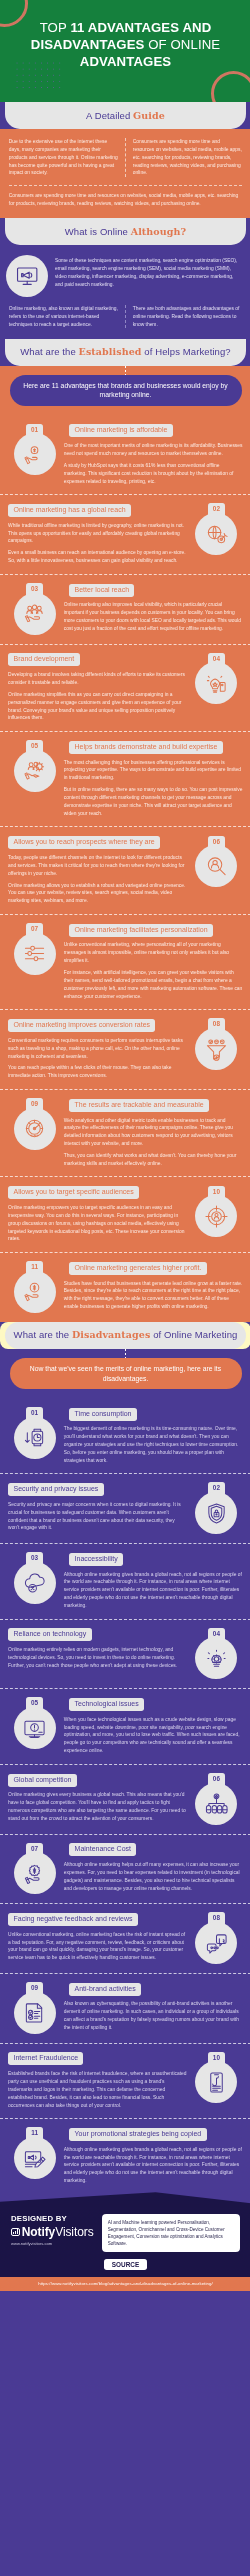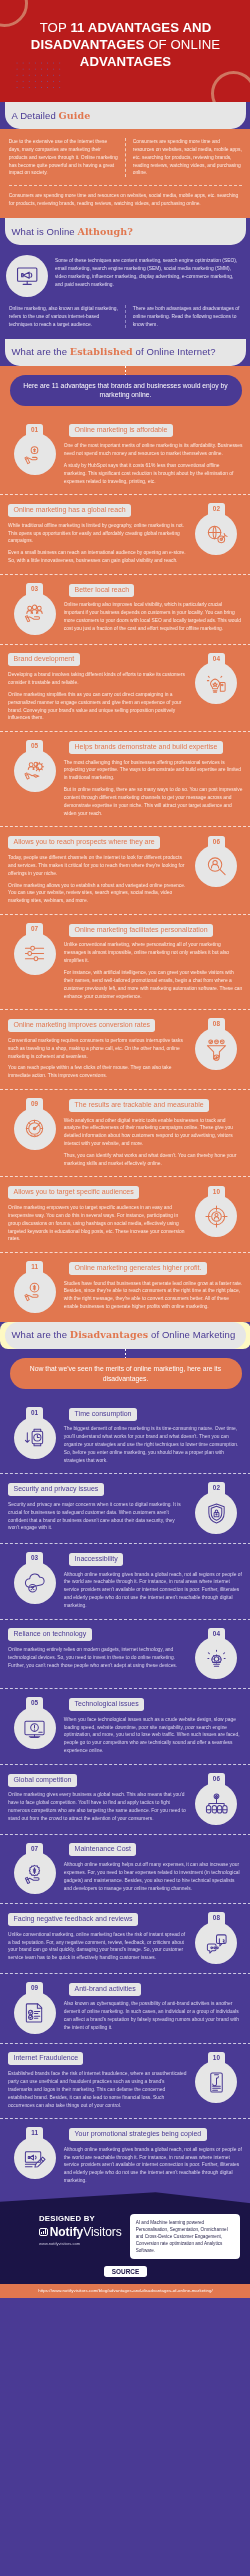--- a/index.html
+++ b/index.html
@@ -7,21 +7,21 @@
   body {
     font-family:"Liberation Sans", sans-serif;
     background:#4a3a94;
     width:251px;
     overflow-x:hidden;
   }
   .page { width:251px; position:relative; }
 
   
   .hero {
-    background:#b91c1c;
+    background:#15803d;
     padding:20.3px 12.2px 17.6px;
     position:relative;
     overflow:hidden;
     min-height:102px;
   }
   .hero-ring-1 {
     position:absolute; top:-20.3px; left:-19px;
     width:47px; height:47px; border-radius:50%;
     border:3.4px solid #cf7661;
   }
@@ -47,20 +47,21 @@
   .hero-title b { font-weight:700; }
 
   
   .pillwrap { background:#4a3a94; }
   .pillwrap.on-orange { background:#fef9c3;border-radius:8px; }
   .grey-pill {
     background:#e6e6e6;
     border-radius:0 0 15px 15px;
     margin:0 4.7px;
     padding:7.5px 6.8px 8.1px;
+    text-align:center;
   }
   .grey-pill.rounded-top { border-radius:15px; }
   .grey-pill h2 {
     color:#4a3a94;
     font-size:9.5px;
     font-weight:400;
     letter-spacing:0.1px;
     line-height:1.25;
   }
   .fancy {
@@ -213,21 +214,21 @@
   .item.rev .badge-col { }
 
   
   .footer {
     background:#1b1446;
     position:relative;
     padding:17.6px 11px 6.8px;
     clip-path:polygon(0 9.5px, 62% 0, 100% 11px, 100% 100%, 0 100%);
     margin-top:-1.4px;
   }
-  .foot-flex { display:flex; align-items:flex-start; gap:8.1px; padding-top:4.1px;margin-left:28px; }
+  .foot-flex { display:flex; align-items:flex-start; gap:8.1px; padding-top:4.1px; }
   .foot-left { flex:0 0 auto; }
   .designed-by {
     color:#fff; font-size:7.8px; font-weight:700; letter-spacing:0.2px;
     margin-bottom:2px;
   }
   .brand { display:flex; align-items:center; gap:2px; }
   .brand-mark {
     width:8.8px; height:8.8px; border:0.9px solid #fff; border-radius:2px;
     display:flex; align-items:flex-end; justify-content:center; gap:0.7px;
     padding:1.4px 1px;
@@ -323,21 +324,21 @@
     </div>
     <div class="two-col">
       <div class="col">Online marketing, also known as digital marketing, refers to the use of various internet-based techniques to reach a target audience.</div>
       <div class="col">There are both advantages and disadvantages of online marketing. Read the following sections to know them.</div>
     </div>
   </div>
 
   <div class="pillwrap">
     <div class="grey-pill">
       <h2>
-        <span>What are the </span><span class="fancy">Established</span><span> of Online Internet?</span>
+        <span>What are the </span><span class="fancy">Established</span><span> of Helps Marketing?</span>
       </h2>
     </div>
   </div>
 
   <div class="connector orange">
       <span></span>
     </div>
   <div class="banner-zone orange">
     <div class="banner pp">Here are 11 advantages that brands and businesses would enjoy by marketing online.</div>
   </div>

